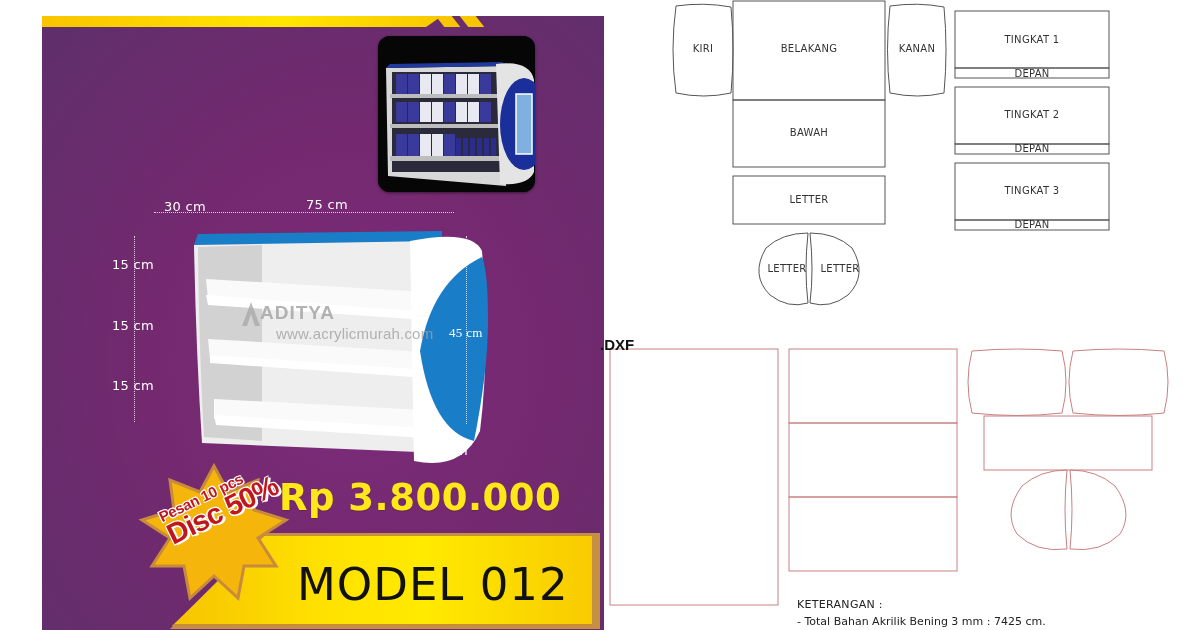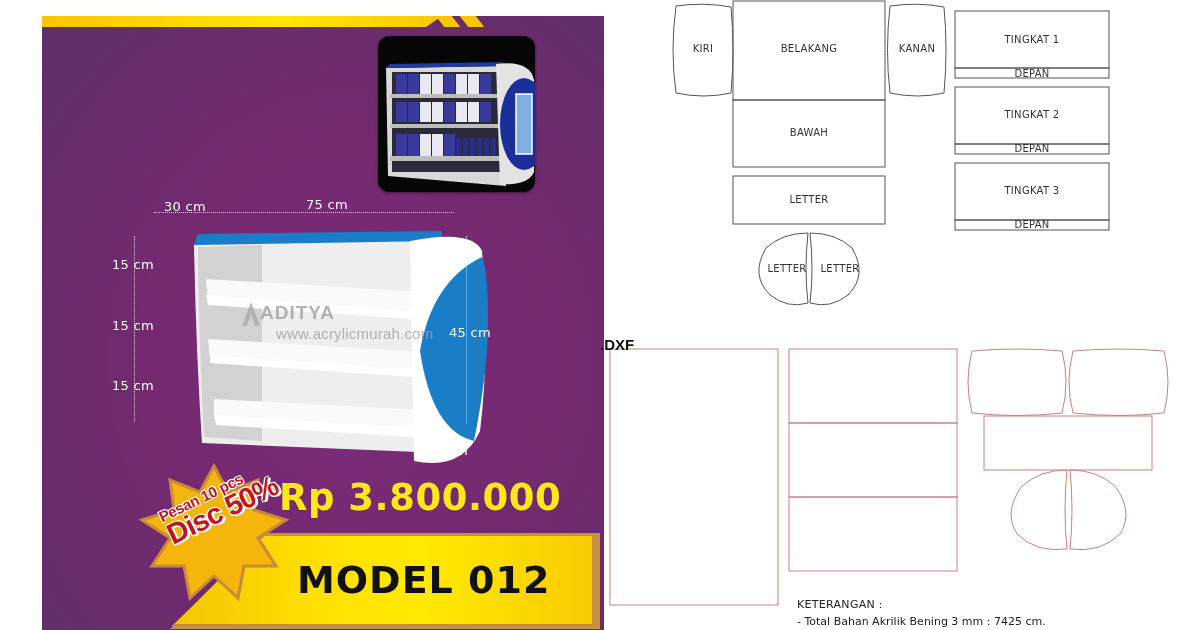--- a/index.html
+++ b/index.html
@@ -54,21 +54,21 @@
     clip-path: polygon(22% 0, 100% 0, 100% 100%, 0 100%);
     box-shadow: 0 -2px 0 #c98a3a inset;
   }
   .model-band-edge {
     position: absolute; left: 128px; top: 517px; width: 430px; height: 96px;
     background: #c59042;
     clip-path: polygon(22% 0, 100% 0, 100% 100%, 0 100%);
   }
   .model-text {
     position: absolute; left: 255px; top: 542px; color: #111111;
-    font-size: 38px; font-weight: bold; letter-spacing: 1px; white-space: nowrap;
+    font-size: 45px; font-weight: normal; letter-spacing: 1px; white-space: nowrap;
     font-family: "DejaVu Sans", sans-serif;
   }
   .bottom-band {
     position: absolute; left: 0; top: 624px; width: 250px; height: 6px;
     background: linear-gradient(90deg, #f6c300, #ffe600);
     border-top-right-radius: 8px;
   }
   .starburst { position: absolute; left: 92px; top: 446px; width: 160px; height: 140px; }
 
   
@@ -167,21 +167,21 @@
 
   <div class="dim-line" style="left:112px; top:196px; width:300px; border-top-width:1px;"></div>
   <div class="dim-line" style="left:92px; top:220px; height:186px; border-left-width:1px;"></div>
   <div class="dim-line" style="left:424px; top:220px; height:188px; border-left-width:1px;"></div>
 
   <span class="dim-label" style="left:122px; top:183px;">30 cm</span>
   <span class="dim-label" style="left:264px; top:181px;">75 cm</span>
   <span class="dim-label" style="left:70px; top:241px;">15 cm</span>
   <span class="dim-label" style="left:70px; top:302px;">15 cm</span>
   <span class="dim-label" style="left:70px; top:362px;">15 cm</span>
-  <span class="dim-label" style="left:407px; top:309px;">45 cm</span>
+  <span class="dim-label" style="left:407px; top:309px;font-family:Liberation Serif, serif;">45 cm</span>
   <span class="dim-label" style="left:384px; top:427px;">30 cm</span>
 
   <div class="watermark">
     <svg class="logo-a" viewBox="0 0 22 24">
       <path d="M2 24 L11 0 L20 24 L15 24 L11 12 L7 24 Z" fill="rgba(170,170,170,.8)"></path>
     </svg>
     <span class="brand">ADITYA</span>
     <span class="site">www.acrylicmurah.com</span>
   </div>
 

